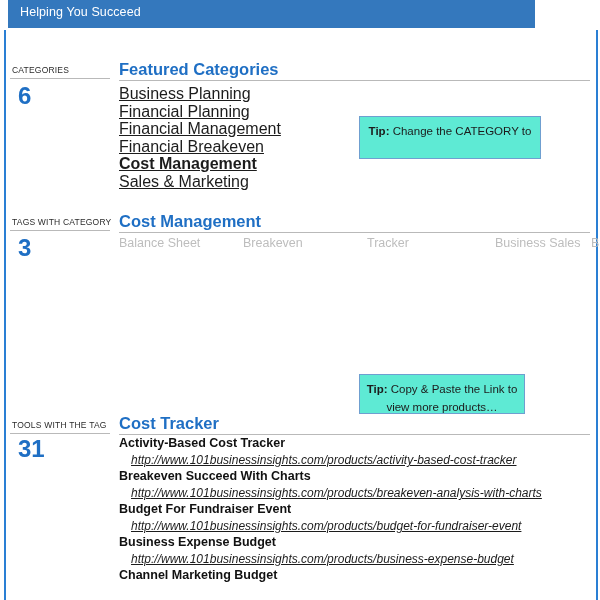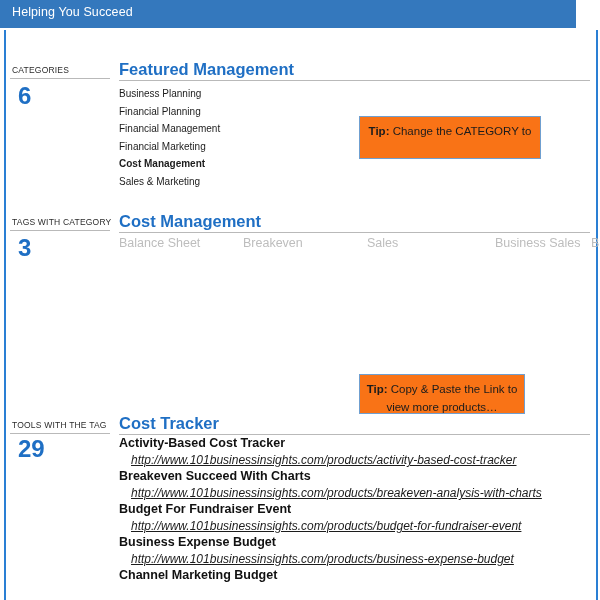--- a/index.html
+++ b/index.html
@@ -17,22 +17,22 @@
   #page {
     position: relative;
     width: 600px;
     height: 600px;
     box-sizing: border-box;
     background: #ffffff;
   }
   
   .banner {
     position: absolute;
-    left: 0; top: 0;
-    width: 576px;
+    left: 8px; top: 0;
+    width: 527px;
     height: 28px;
     background: #3478bd;
     box-sizing: border-box;
   }
   .banner-title {
     position: absolute;
     left: 12px;
     top: 5px;
     font-size: 12.5px;
     color: #ffffff;
@@ -95,24 +95,25 @@
     height: 1px;
     background: #b9b9b9;
   }
   
   .cat-list {
     position: absolute;
     left: 119px;
     top: 85px;
   }
   .cat-item {
-    font-size: 10px;
+    font-size: 16px;
     color: #1c1c1c;
     line-height: 17.6px;
     white-space: nowrap;
+    text-decoration: underline;
   }
   .cat-item.selected { font-weight: bold; }
   
   .tags-grid {
     position: absolute;
     left: 119px;
     top: 234px;
     width: 472px;
     display: grid;
     grid-template-columns: 124px 124px 128px 96px;
@@ -123,21 +124,21 @@
     font-size: 12.5px;
     color: #bdbdbd;
     white-space: nowrap;
     line-height: 18px;
   }
   
   .tip {
     position: absolute;
     box-sizing: border-box;
     border: 1px solid #6f9fd0;
-    background: #f97316;
+    background: #5eead4;
     text-align: center;
     font-size: 11.5px;
     color: #1c1c1c;
     line-height: 18px;
     padding-top: 5px;
   }
   .tip b { font-weight: bold; }
   #tip-1 { left: 359px; top: 116px; width: 182px; height: 43px; }
   #tip-2 { left: 359px; top: 374px; width: 166px; height: 40px; }
   
@@ -174,60 +175,60 @@
     <div class="banner-title">Helping You Succeed</div>
   </div>
 
   <div class="edge-left"></div>
   <div class="edge-right"></div>
 
   <div class="section">
     <div class="sec-label" style="top:65px;">CATEGORIES</div>
     <div class="rule-left" style="top:78px;"></div>
     <div class="sec-count" style="top:84px;">6</div>
-    <div class="sec-heading" style="top:60px;">Featured Management</div>
+    <div class="sec-heading" style="top:60px;">Featured Categories</div>
     <div class="rule-main" style="top:80px;"></div>
     <div class="cat-list" id="cat-list">
         <div class="cat-item">Business Planning</div>
         <div class="cat-item">Financial Planning</div>
         <div class="cat-item">Financial Management</div>
-        <div class="cat-item">Financial Marketing</div>
+        <div class="cat-item">Financial Breakeven</div>
         <div class="cat-item selected">Cost Management</div>
         <div class="cat-item">Sales &amp; Marketing</div>
       </div>
   </div>
 
   <div class="tip" id="tip-1">
     <div><b>Tip:</b> <span>Change the CATEGORY to</span></div>
   </div>
 
   <div class="section">
     <div class="sec-label" style="top:217px;">TAGS WITH CATEGORY</div>
     <div class="rule-left" style="top:230px;"></div>
     <div class="sec-count" style="top:236px;">3</div>
     <div class="sec-heading" style="top:212px;">Cost Management</div>
     <div class="rule-main" style="top:232px;"></div>
     <div class="tags-grid" id="tags-grid">
         <div class="tag">Balance Sheet</div>
         <div class="tag">Breakeven</div>
-        <div class="tag">Sales</div>
+        <div class="tag">Tracker</div>
         <div class="tag">Business Sales</div>
         <div class="tag">Business Structure</div>
       </div>
   </div>
 
   <div class="tip" id="tip-2">
     <div><b>Tip:</b> <span>Copy &amp; Paste the Link to</span></div>
     <div>view more products…</div>
   </div>
 
   <div class="section">
     <div class="sec-label" style="top:420px;">TOOLS WITH THE TAG</div>
     <div class="rule-left" style="top:433px;"></div>
-    <div class="sec-count" style="top:437px;">29</div>
+    <div class="sec-count" style="top:437px;">31</div>
     <div class="sec-heading" style="top:414px;">Cost Tracker</div>
     <div class="rule-main" style="top:434px;"></div>
     <div class="tools-list" id="tools-list">
         <div>
           <div class="tool-name">Activity-Based Cost Tracker</div>
           <span class="tool-url">http://www.101businessinsights.com/products/activity-based-cost-tracker</span>
         </div>
         <div>
           <div class="tool-name">Breakeven Succeed With Charts</div>
           <span class="tool-url">http://www.101businessinsights.com/products/breakeven-analysis-with-charts</span>

